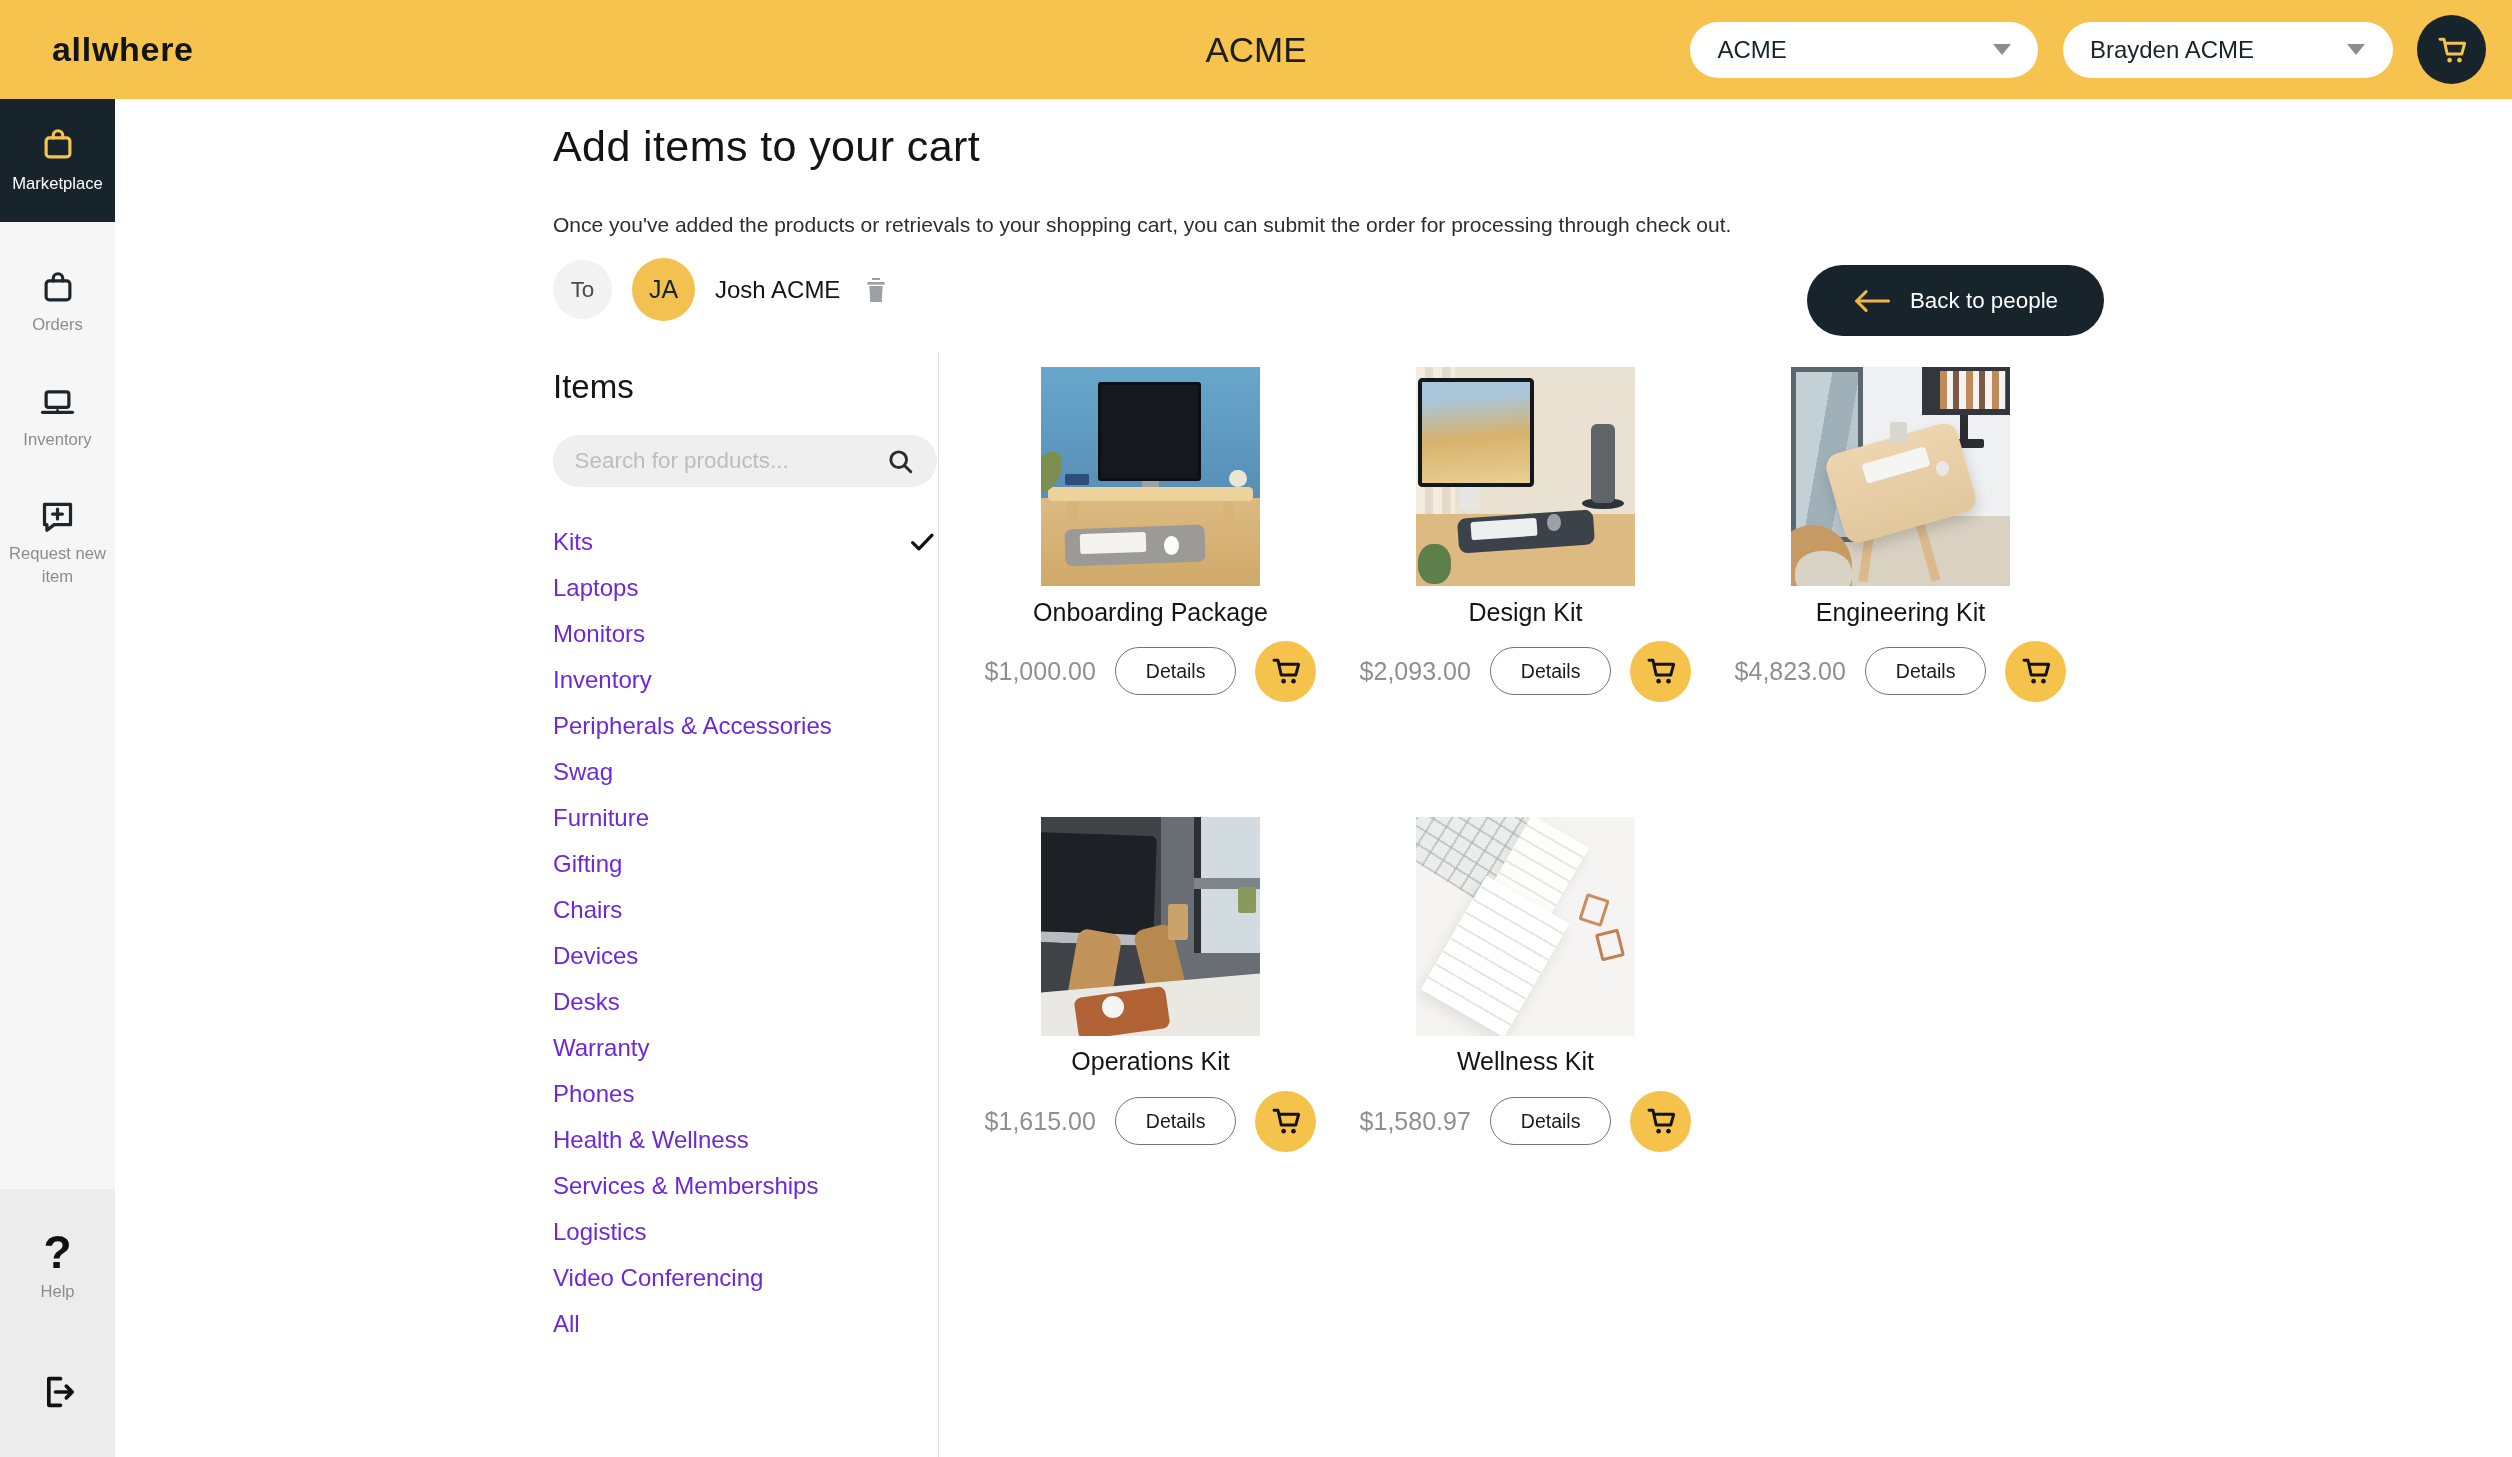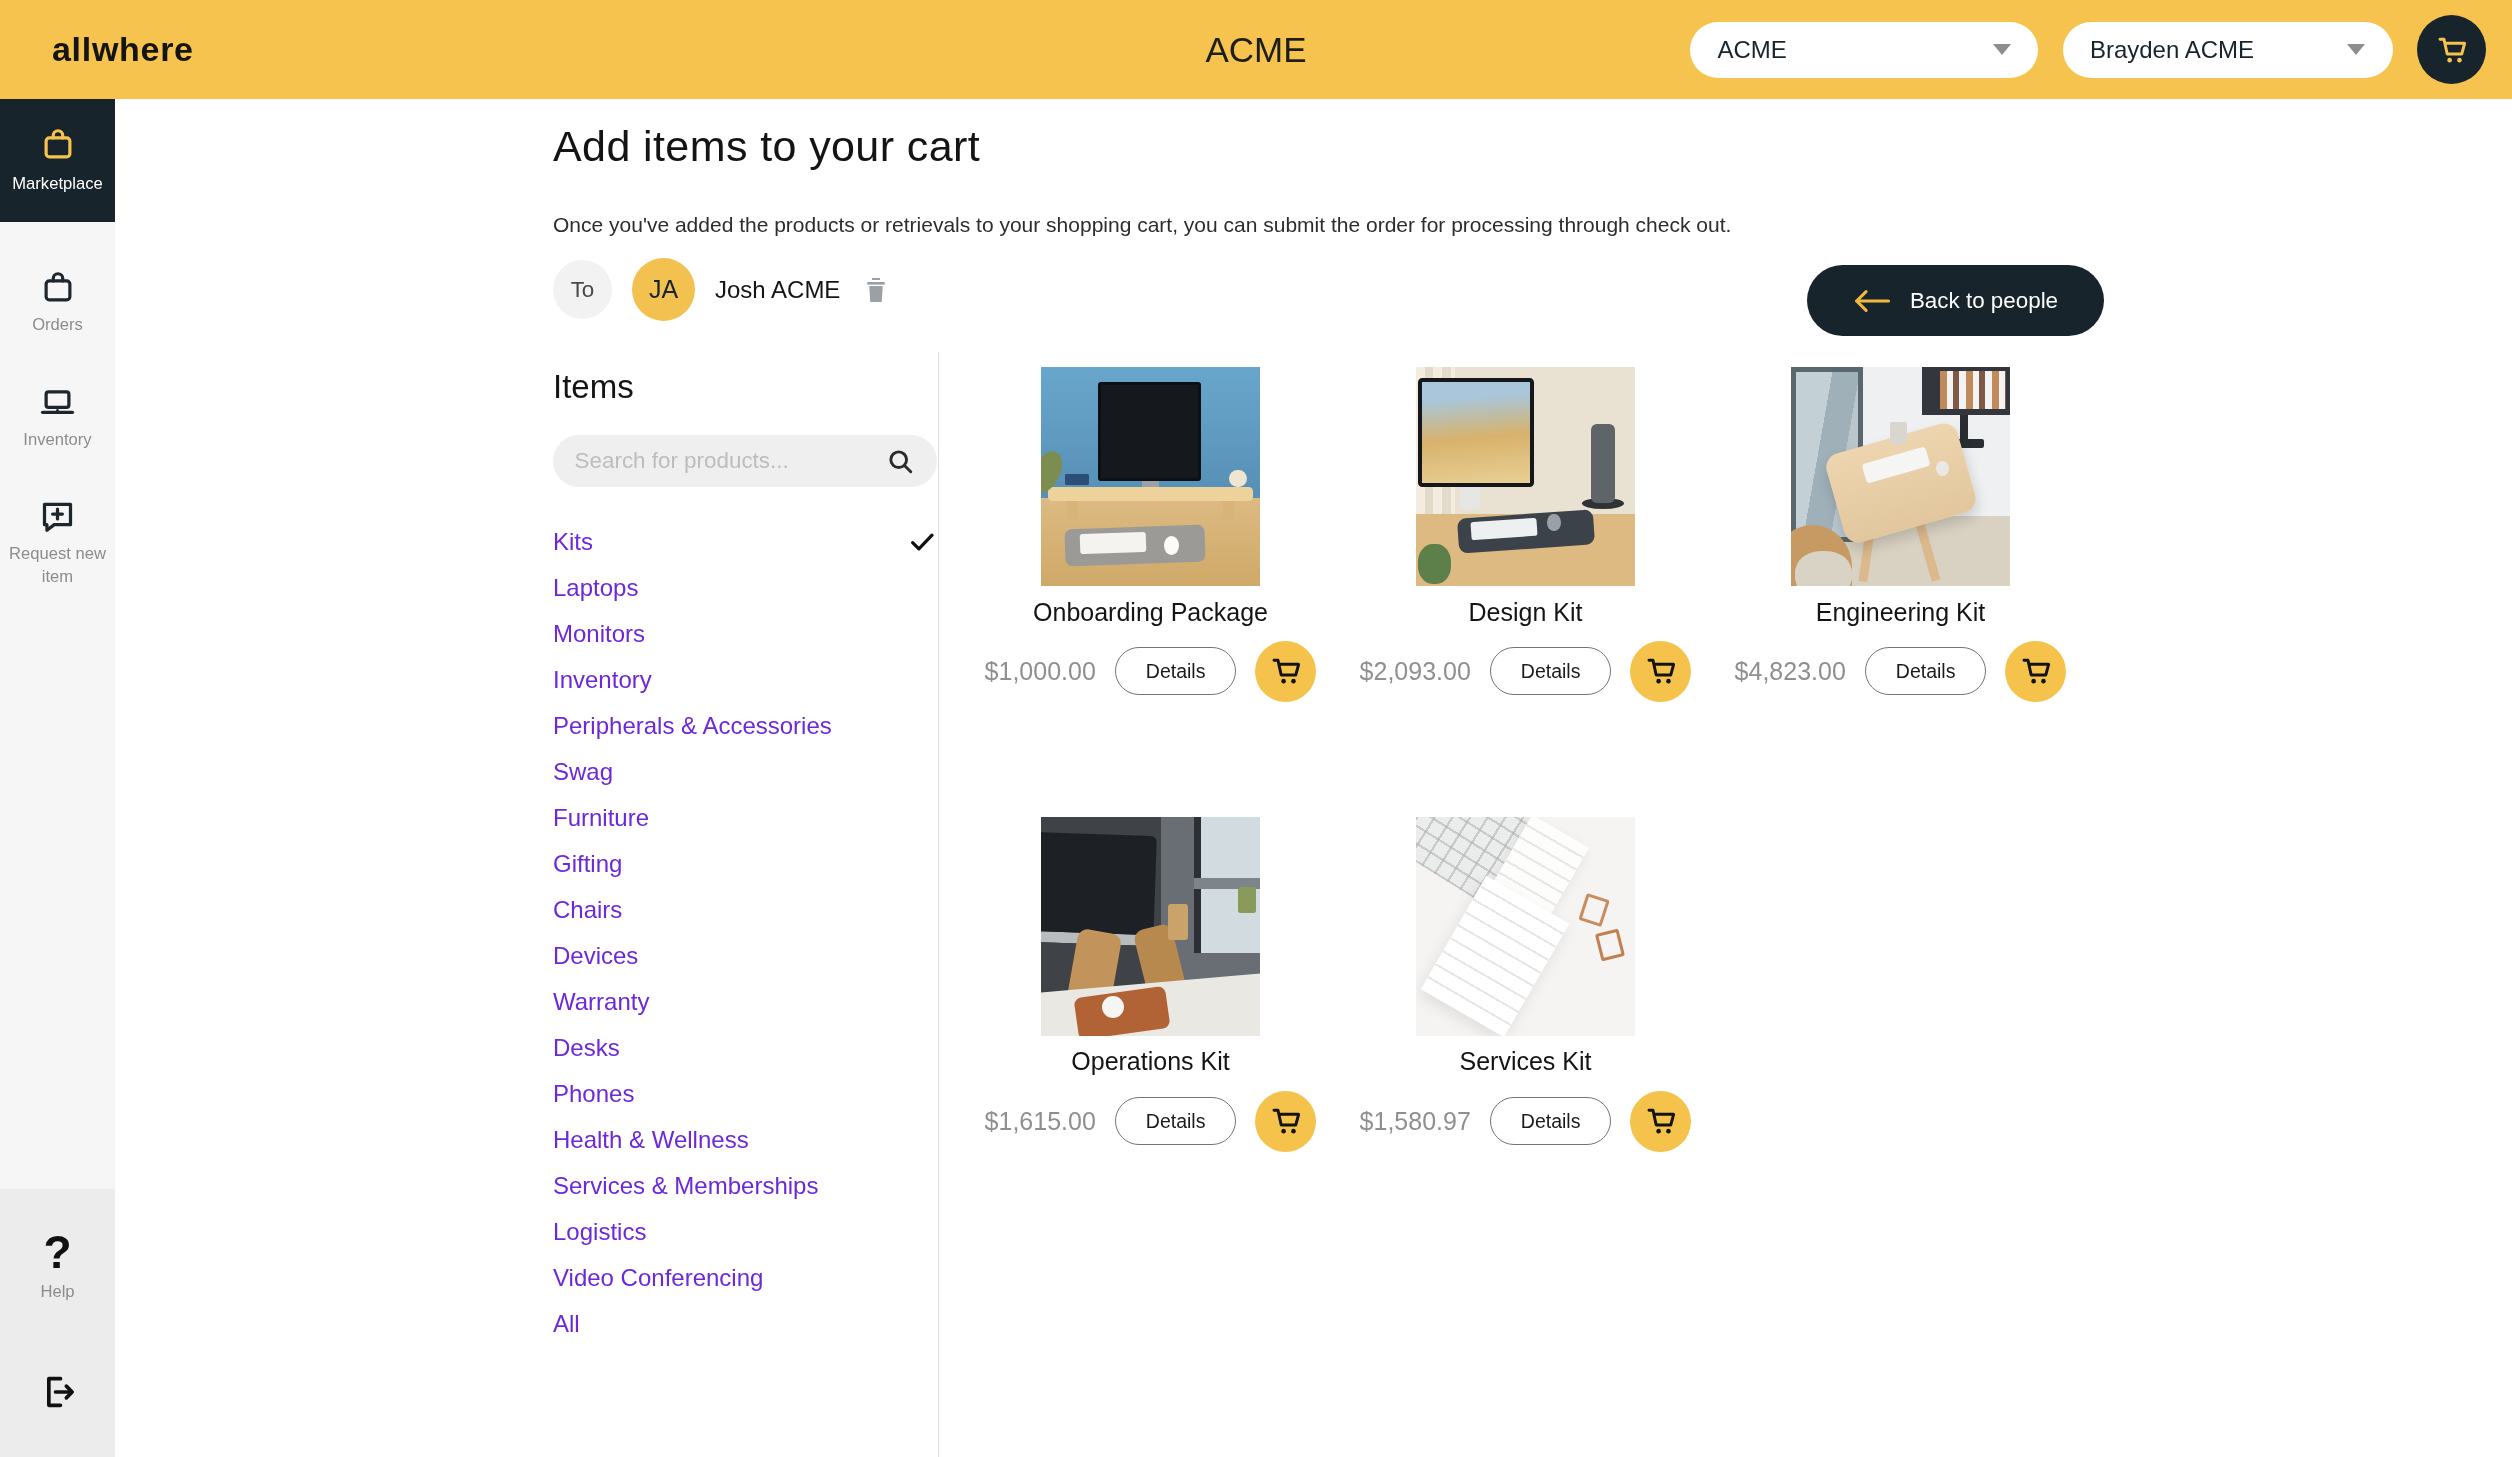--- a/index.html
+++ b/index.html
@@ -300,24 +300,24 @@
       <li>
           <span>Gifting</span>
         </li>
       <li>
           <span>Chairs</span>
         </li>
       <li>
           <span>Devices</span>
         </li>
       <li>
+          <span>Desks</span>
+        </li>
+      <li>
           <span>Warranty</span>
-        </li>
-      <li>
-          <span>Desks</span>
         </li>
       <li>
           <span>Phones</span>
         </li>
       <li>
           <span>Health &amp; Wellness</span>
         </li>
       <li>
           <span>Services &amp; Memberships</span>
         </li>
@@ -450,21 +450,21 @@
     </div>
 
     <div class="cell">
       <div class="ph sc-mkt">
         <div class="kb5"></div>
           <div class="pad2"></div>
           <div class="pad1"></div>
         <div class="clip1"></div>
           <div class="clip2"></div>
       </div>
-      <div class="pname">Services Kit</div>
+      <div class="pname">Wellness Kit</div>
       <div class="prow">
         <span class="price">$1,580.97</span>
         <button class="details-btn">Details</button>
         <button class="cart-btn">
           <svg class="cart-glyph" viewBox="0 0 24 24" fill="none" stroke="currentColor" stroke-width="2.2" stroke-linecap="round" stroke-linejoin="round">
             <path d="M3 4h3l2.4 11h10.9l2.2-8H7.2"></path>
             <circle cx="10.2" cy="19.6" r="1.7" fill="currentColor" stroke="none"></circle>
               <circle cx="17.6" cy="19.6" r="1.7" fill="currentColor" stroke="none"></circle>
           </svg>
         </button>

